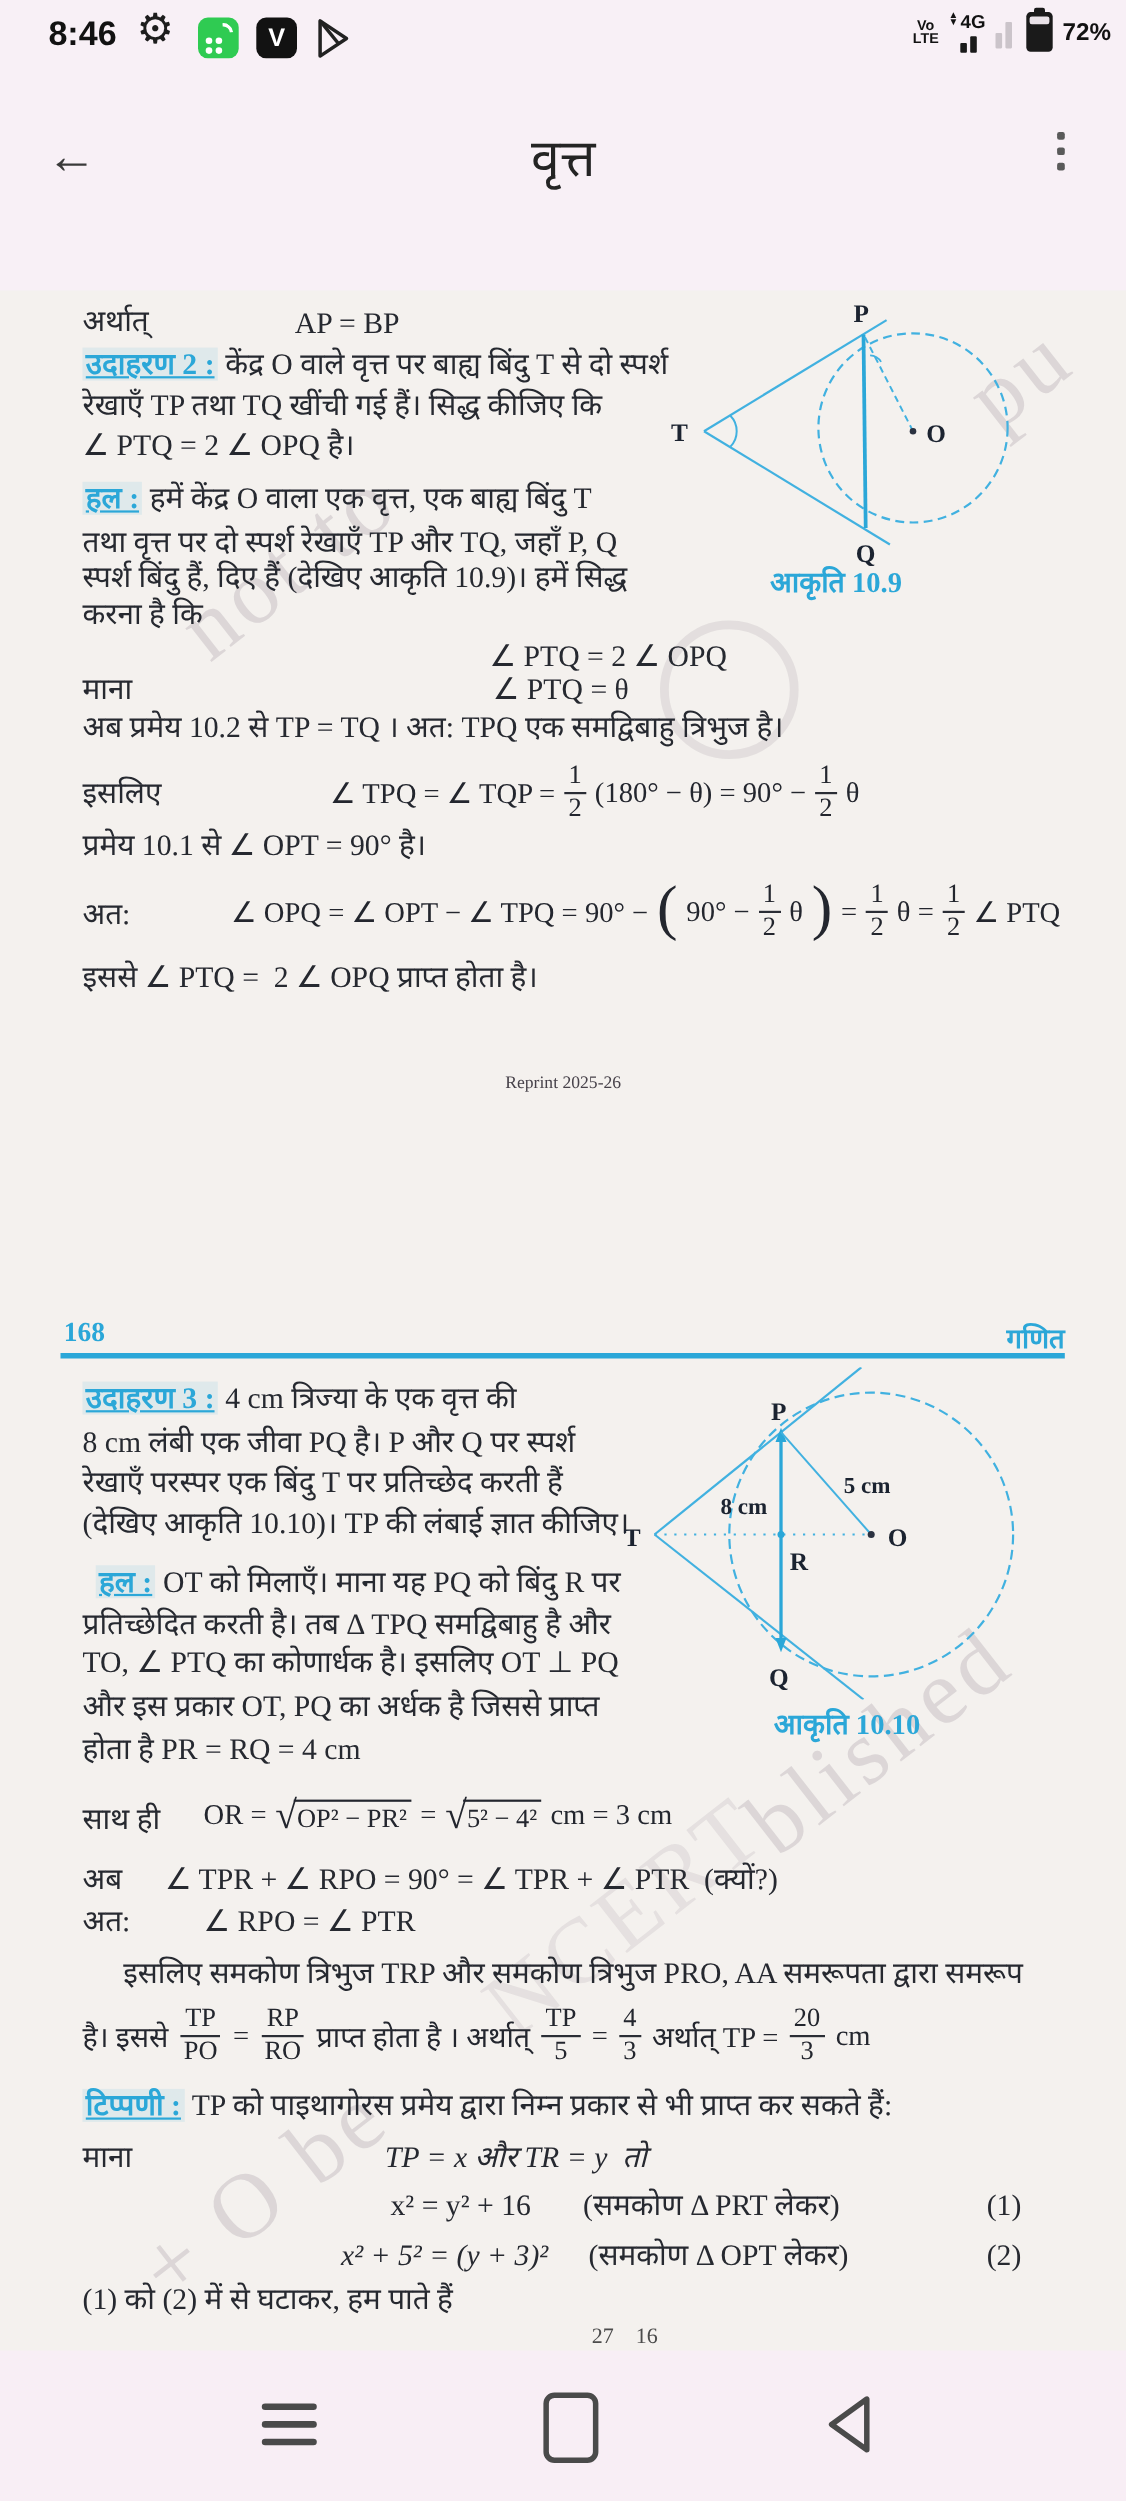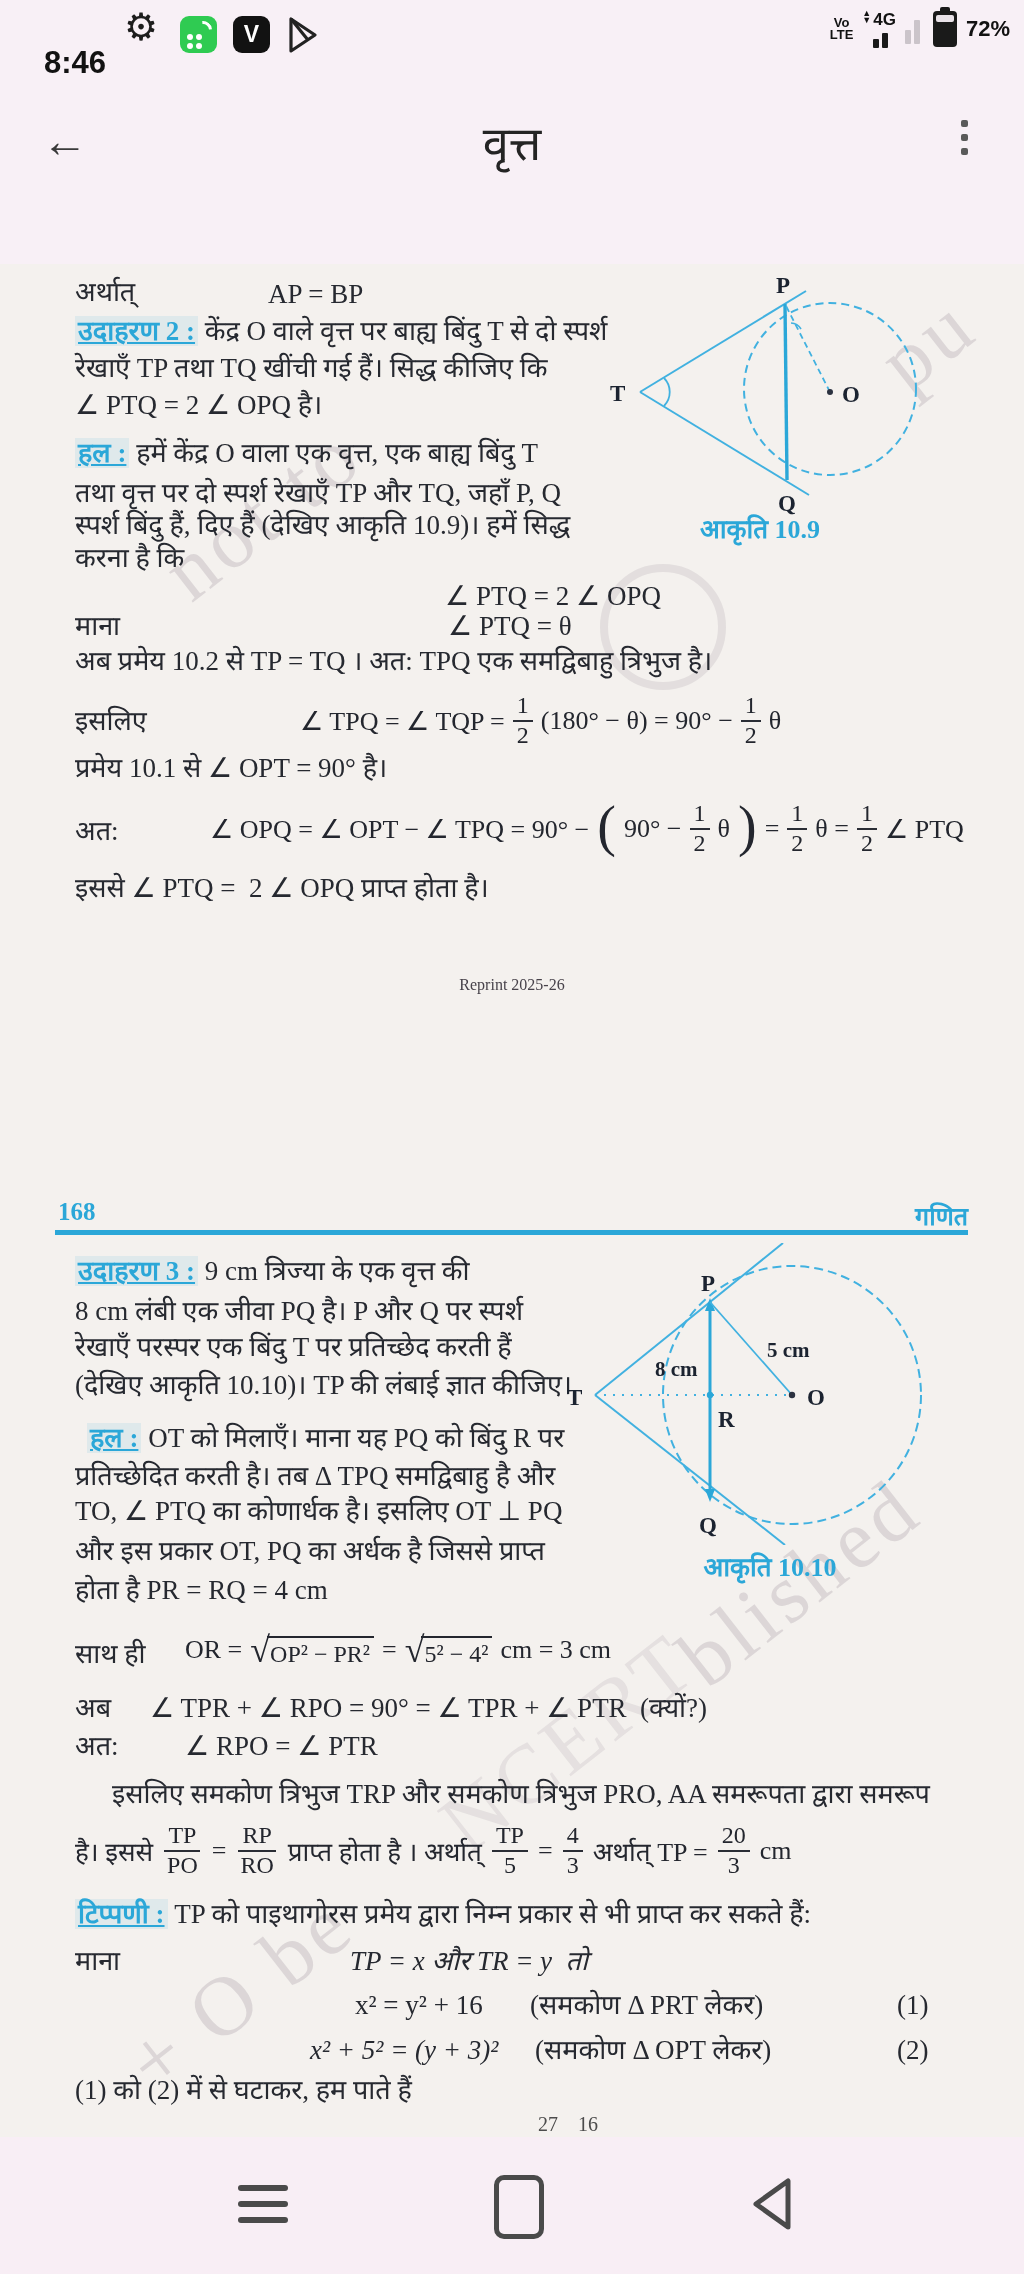--- a/index.html
+++ b/index.html
@@ -1,21 +1,21 @@
 <!DOCTYPE html>
 <html><head>
 <meta charset="utf-8">
 <style>
   html,body{margin:0;padding:0;}
   .screen{position:relative;width:1024px;height:2274px;background:#f8f0f6;overflow:hidden;
           font-family:"Liberation Sans",sans-serif;color:#1c1c1c;}
 
   
   .statusbar{position:absolute;left:0;top:0;width:1024px;height:66px;}
-  .sb-time{position:absolute;left:44px;top:13px;font-size:31px;font-weight:700;color:#121212;margin-top:32px;}
+  .sb-time{position:absolute;left:44px;top:13px;font-size:31px;font-weight:700;color:#121212;}
   .sb-gear{position:absolute;left:124px;top:8px;font-size:38px;color:#1d1d1d;line-height:1;}
   .sb-app{position:absolute;top:16px;width:37px;height:37px;border-radius:9px;}
   .sb-app.green{left:180px;background:#2fcb52;}
   .sb-app.vbox{left:233px;background:#121212;color:#fff;font-weight:700;font-size:23px;
                display:flex;align-items:center;justify-content:center;}
   .gdot{position:absolute;width:6px;height:6px;border-radius:50%;background:#fff;}
   .garc{position:absolute;right:5px;top:5px;width:12px;height:12px;border:3px solid #fff;
         border-color:#fff transparent transparent transparent;border-radius:50%;transform:rotate(40deg);}
   .sb-right{position:absolute;right:14px;top:10px;display:flex;align-items:center;gap:9px;}
   .volte{font-size:13px;font-weight:900;line-height:.95;color:#121212;text-align:center;}
@@ -188,21 +188,21 @@
     </div>
 
     <div class="t" style="left:75px;top:608px">इससे ∠ PTQ =  2 ∠ OPQ प्राप्त होता है।</div>
 
     <div class="reprint" style="top:712px">Reprint 2025-26</div>
 
     <div class="pgnum" style="left:58px;top:934px">168</div>
     <div class="pgnum" style="right:56px;top:934px">गणित</div>
     <div class="rule" style="top:966px"></div>
 
-    <div class="t" style="left:75px;top:991px"><span class="cy hl">उदाहरण 3 :</span><span> </span><span>9 cm त्रिज्या के एक वृत्त की</span></div>
+    <div class="t" style="left:75px;top:991px"><span class="cy hl">उदाहरण 3 :</span><span> </span><span>4 cm त्रिज्या के एक वृत्त की</span></div>
     <div class="t" style="left:75px;top:1031px">8 cm लंबी एक जीवा PQ है। P और Q पर स्पर्श</div>
     <div class="t" style="left:75px;top:1067px">रेखाएँ परस्पर एक बिंदु T पर प्रतिच्छेद करती हैं</div>
     <div class="t" style="left:75px;top:1105px">(देखिए आकृति 10.10)। TP की लंबाई ज्ञात कीजिए।</div>
 
     <div class="t" style="left:87px;top:1158px"><span class="cy hl">हल :</span><span> </span><span>OT को मिलाएँ। माना यह PQ को बिंदु R पर</span></div>
     <div class="t" style="left:75px;top:1196px">प्रतिच्छेदित करती है। तब Δ TPQ समद्विबाहु है और</div>
     <div class="t" style="left:75px;top:1271px">और इस प्रकार OT, PQ का अर्धक है जिससे प्राप्त</div>
     <div class="t" style="left:75px;top:1231px">TO, ∠ PTQ का कोणार्धक है। इसलिए OT ⊥ PQ</div>
     <div class="t" style="left:75px;top:1310px">होता है PR = RQ = 4 cm</div>
 

